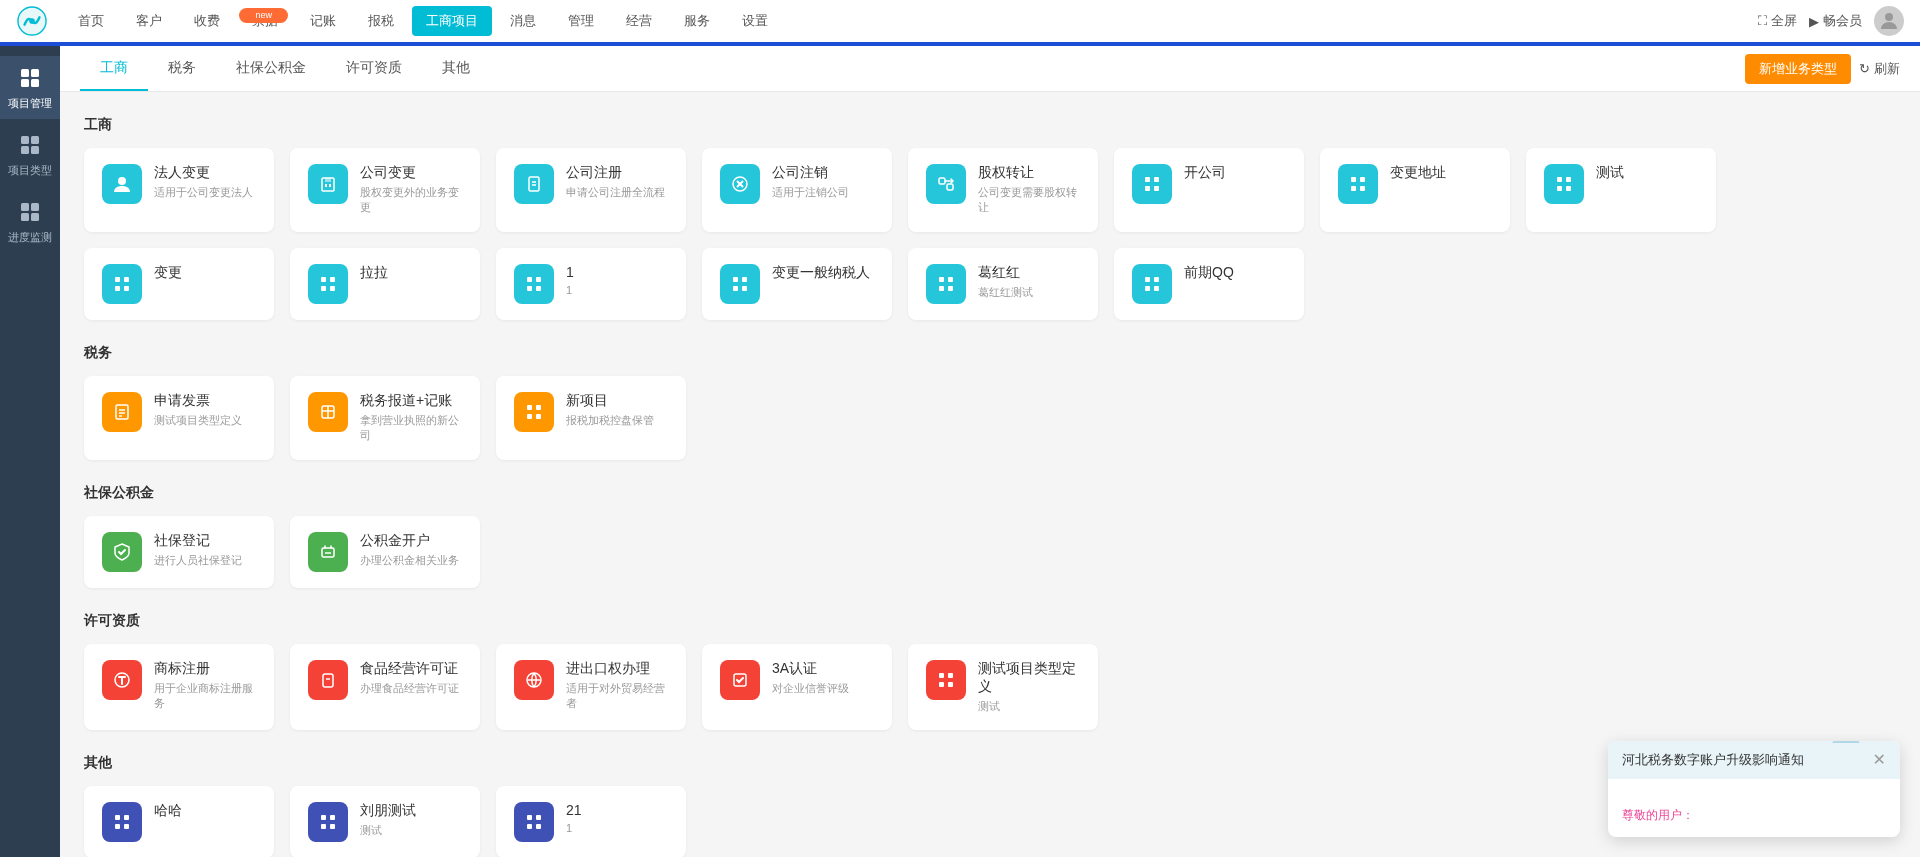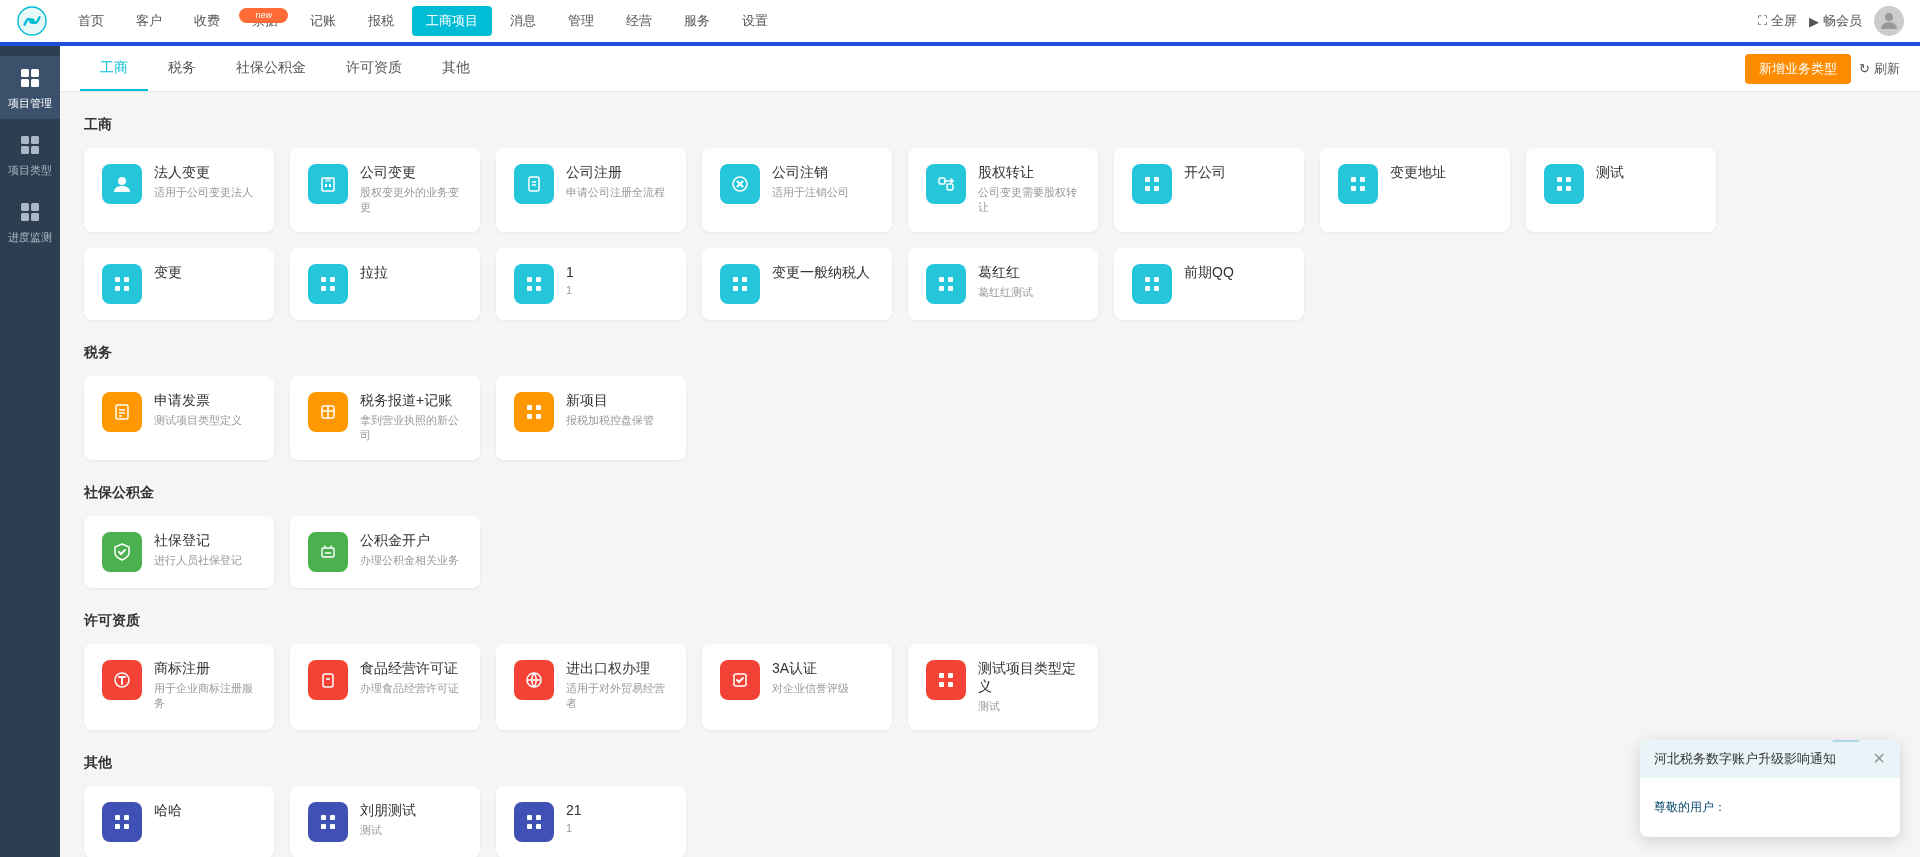--- a/index.html
+++ b/index.html
@@ -246,21 +246,21 @@
     .bg-orange { background: #ff9800; }
     .bg-red { background: #f44336; }
     .bg-green { background: #4caf50; }
     .bg-indigo { background: #3f51b5; }
 
     
     .notification-popup {
       position: fixed;
       bottom: 20px;
       right: 20px;
-      width: 260px;
+      width: 292px;
       background: #fff;
       border-radius: 8px;
       box-shadow: 0 4px 16px rgba(0,0,0,0.15);
       overflow: hidden;
       z-index: 1000;
     }
     .notif-header {
       background: #e8f4f8;
       padding: 10px 14px;
       display: flex;
@@ -269,24 +269,25 @@
       font-size: 13px;
       color: #333;
     }
     .notif-close {
       cursor: pointer;
       color: #999;
       font-size: 16px;
       line-height: 1;
     }
     .notif-body {
-      padding: 20px 14px;
+      padding: 12px 14px;
       font-size: 12px;
-      color: #0c4a6e;
+      color: #ec4899;
       line-height: 1.6;
+      margin-top: 15px;
     }
     .notif-triangle {
       position: absolute;
       top: -16px;
       right: 40px;
       width: 0;
       height: 0;
       border-left: 14px solid transparent;
       border-right: 14px solid transparent;
       border-bottom: 18px solid #b2d8e8;

